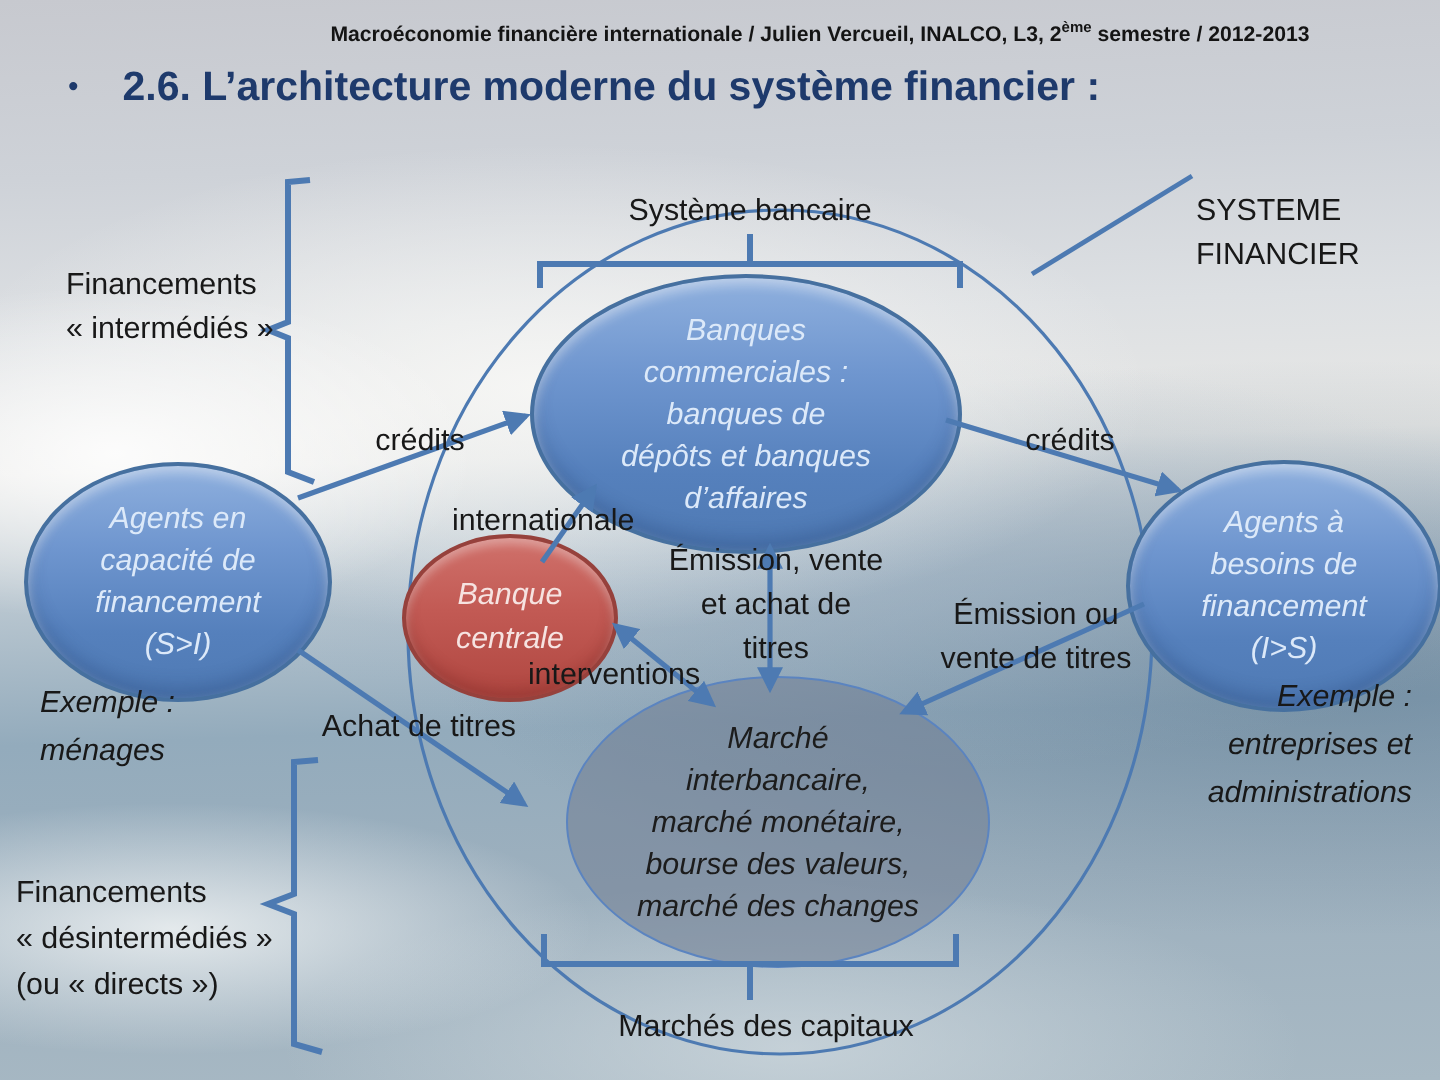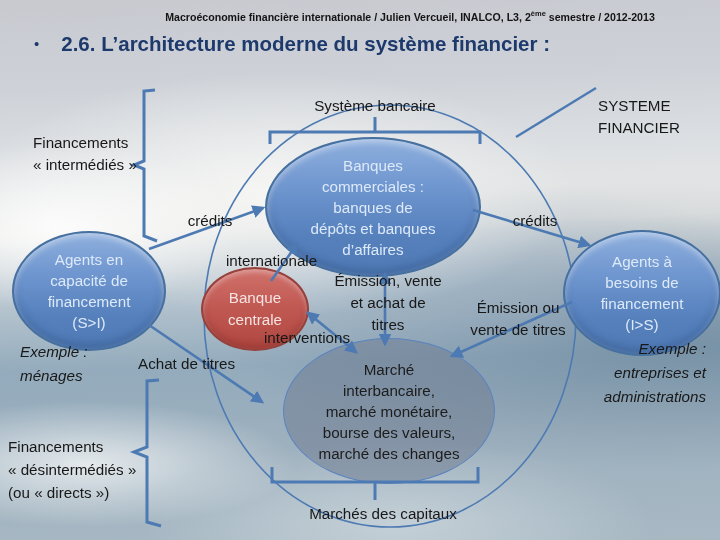--- a/index.html
+++ b/index.html
@@ -9,21 +9,21 @@
     background:
       radial-gradient(ellipse 260px 120px at 8% 42%, rgba(255,255,255,.85), rgba(255,255,255,0) 70%),
       radial-gradient(ellipse 420px 170px at 38% 36%, rgba(248,248,246,.9), rgba(248,248,246,0) 72%),
       radial-gradient(ellipse 500px 150px at 60% 52%, rgba(160,180,198,.5), rgba(160,180,198,0) 70%),
       radial-gradient(ellipse 620px 200px at 92% 60%, rgba(74,104,130,.45), rgba(74,104,130,0) 72%),
       radial-gradient(ellipse 300px 90px at 12% 86%, rgba(245,247,247,.8), rgba(245,247,247,0) 70%),
       radial-gradient(ellipse 340px 110px at 55% 97%, rgba(210,219,224,.7), rgba(210,219,224,0) 75%),
       linear-gradient(178deg,#c7c9cf 0%,#ced2d8 16%,#dde0e3 30%,#e8e8e6 42%,#b7c5cf 54%,#93abbc 66%,#9db0be 80%,#a8b9c4 100%);
   }
   svg.layer{position:absolute;left:0;top:0;width:720px;height:540px;pointer-events:none;}
-  #layer-under{z-index:1;} .node{z-index:2;} #layer-over{z-index:3;} .lbl,#header-bar,#title-row{z-index:4;}
+  #layer-under{z-index:1;} .node{z-index:2;font-style:italic;} #layer-over{z-index:3;} .lbl,#header-bar,#title-row{z-index:4;}
   .lbl{position:absolute;font-size:15.2px;color:#181818;line-height:21px;}
   .preline{white-space:pre-line;}
   .center{text-align:center;}
   .right{text-align:right;}
   .italic{font-style:italic;}
   .node{
     position:absolute;border-radius:50%;display:flex;align-items:center;justify-content:center;
     text-align:center;font-size:15.2px;line-height:21px;
   }
   .node-blue{
@@ -131,21 +131,21 @@
 
   <div class="lbl center preline" style="left:318px;top:270px;width:140px;line-height:22px;">Émission, vente
 et achat de
 titres</div>
 
   <div class="lbl center preline" style="left:448px;top:297px;width:140px;line-height:22px;">Émission ou
 vente de titres</div>
 
   <div class="lbl" style="left:247px;top:327px;width:120px;white-space:nowrap;text-align:center;">interventions</div>
 
-  <div class="lbl" style="left:138px;top:353px;width:120px;white-space:nowrap;">Achat de titres</div>
+  <div class="lbl" style="left:138px;top:353px;width:120px;white-space:nowrap;text-align:right;">Achat de titres</div>
 
   <div class="lbl italic preline" style="left:20px;top:340px;width:110px;line-height:24px;">Exemple&nbsp;:
 ménages</div>
 
   <div class="lbl italic right preline" style="left:528px;top:337px;width:178px;line-height:24px;">Exemple&nbsp;:
 entreprises et
 administrations</div>
 
   <div class="lbl preline" style="left:8px;top:435px;width:160px;line-height:23px;">Financements
 «&nbsp;désintermédiés&nbsp;»

